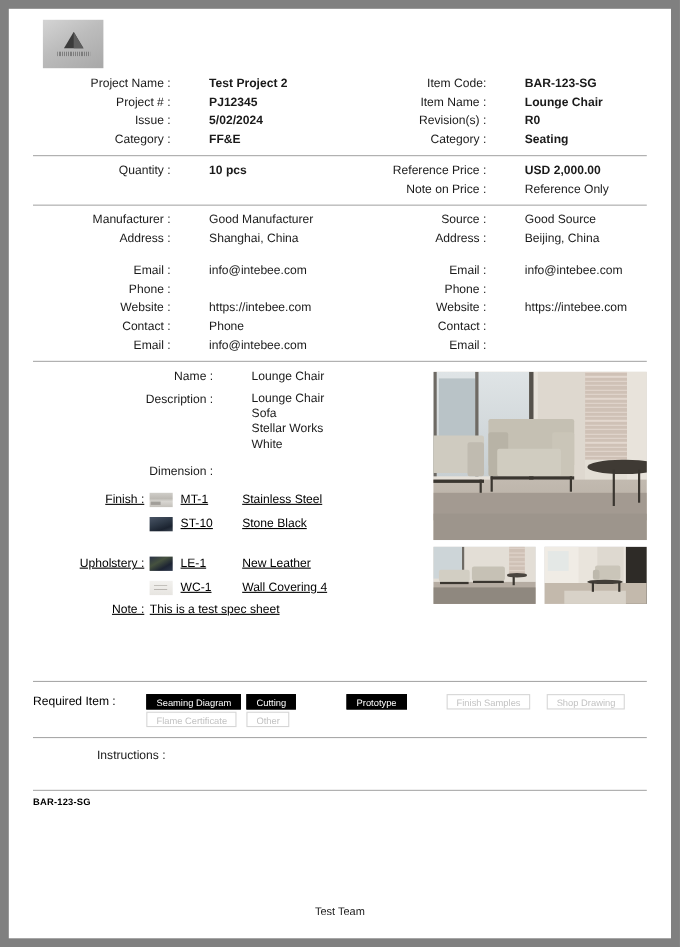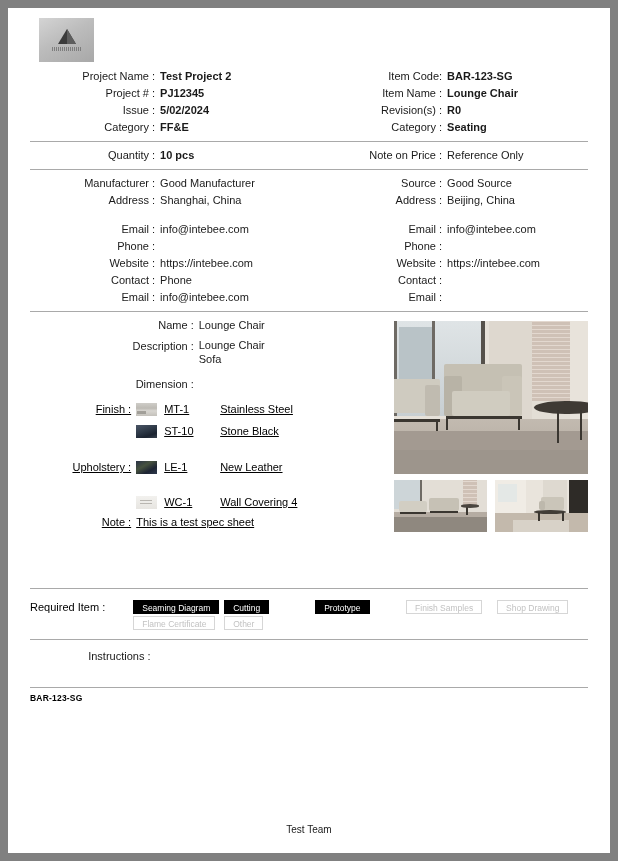--- a/index.html
+++ b/index.html
@@ -37,21 +37,21 @@
     background: repeating-linear-gradient(90deg,#6a6a6a 0 1px,transparent 1px 2px);
     opacity: .75;
   }
 
   
   .cols { display: flex; }
   .col { width: 50%; }
   .col.left { padding-right: 8px; }
   .col.right { padding-left: 8px; }
 
-  .fr { display: flex; line-height: 17px; font-size: 11px; color: #1a1a1a; }
+  .fr { display: flex; line-height: 17px; font-size: 11px; color: #1a1a1a; gap: 30px; }
   .fr .lab {
     width: 48%; text-align: right; white-space: nowrap;
     padding-right: 5px; color: #1a1a1a;
   }
   .fr .val { flex: 1; }
   .fr .val.b { font-weight: bold; }
 
   .rule { border-top: 1px solid #a9a9a9; margin: 5px 0; }
   .rule.tight { margin: 4px 0 5px; }
 
@@ -194,20 +194,24 @@
 
     <div class="cols">
       <div class="col left">
         <div class="fr">
           <div class="lab">Quantity :</div>
           <div class="val b">10 pcs</div>
         </div>
       </div>
       <div class="col right">
         <div class="fr">
+          <div class="lab">Reference Price :</div>
+          <div class="val b">USD 2,000.00</div>
+        </div>
+        <div class="fr">
           <div class="lab">Note on Price :</div>
           <div class="val">Reference Only</div>
         </div>
       </div>
     </div>
 
     <div class="rule"></div>
 
     <div class="cols">
       <div class="col left">
@@ -282,20 +286,22 @@
         <div class="fr">
           <div class="lab">Name :</div>
           <div class="val">Lounge Chair</div>
         </div>
 
         <div class="fr" style="margin-top:4px">
           <div class="lab">Description :</div>
           <div class="val desc-lines">
             <div>Lounge Chair</div>
             <div>Sofa</div>
+            <div>Stellar Works</div>
+            <div>White</div>
           </div>
         </div>
 
         <div class="fr" style="margin-top:10px">
           <div class="lab">Dimension :</div>
           <div class="val"></div>
         </div>
 
         <div class="swatch-row" style="margin-top:8px">
           <div class="lab">Finish :</div>
@@ -309,21 +315,21 @@
           <div class="sw-code">ST-10</div>
           <div class="sw-name">Stone Black</div>
         </div>
 
         <div class="swatch-row" style="margin-top:19px">
           <div class="lab">Upholstery :</div>
           <div class="sw le1"></div>
           <div class="sw-code">LE-1</div>
           <div class="sw-name">New Leather</div>
         </div>
-        <div class="swatch-row" style="margin-top:18px">
+        <div class="swatch-row" style="margin-top:5px">
           <div class="lab"></div>
           <div class="sw wc1"></div>
           <div class="sw-code">WC-1</div>
           <div class="sw-name">Wall Covering 4</div>
         </div>
 
         <div class="swatch-row" style="margin-top:3px">
           <div class="lab">Note :</div>
           <div>This is a test spec sheet</div>
         </div>

